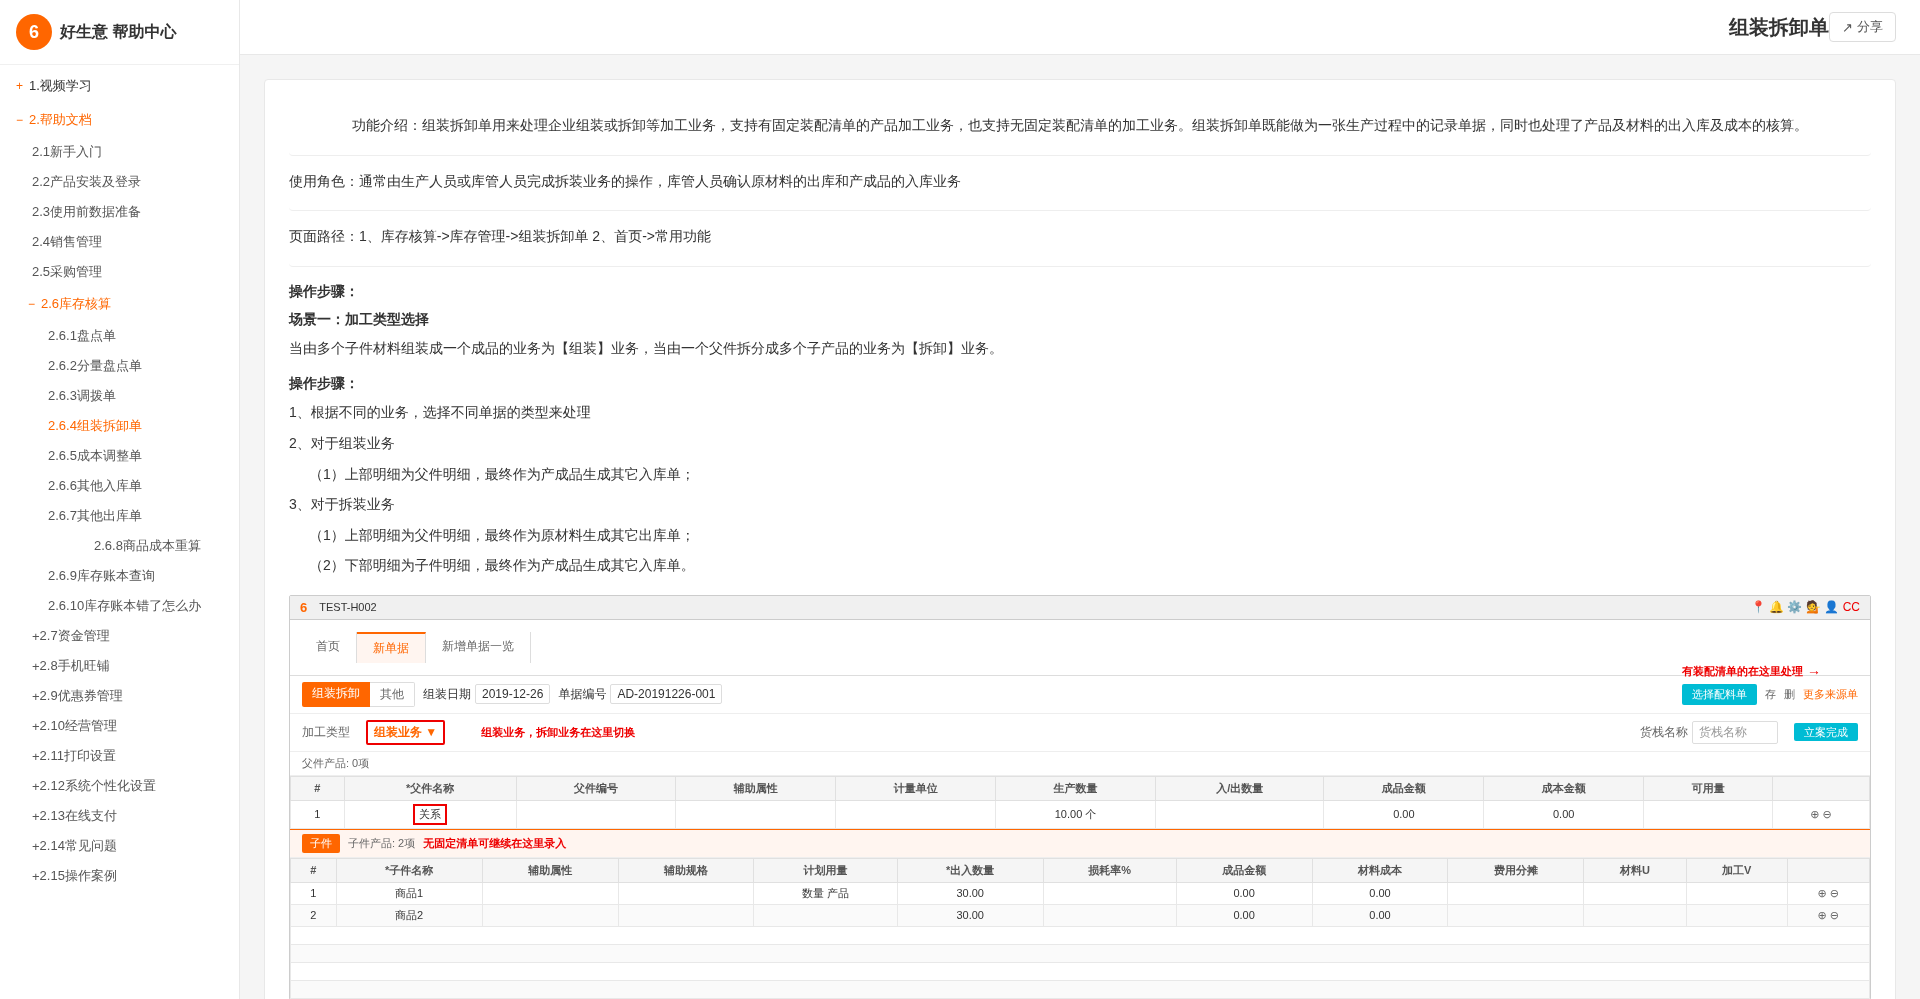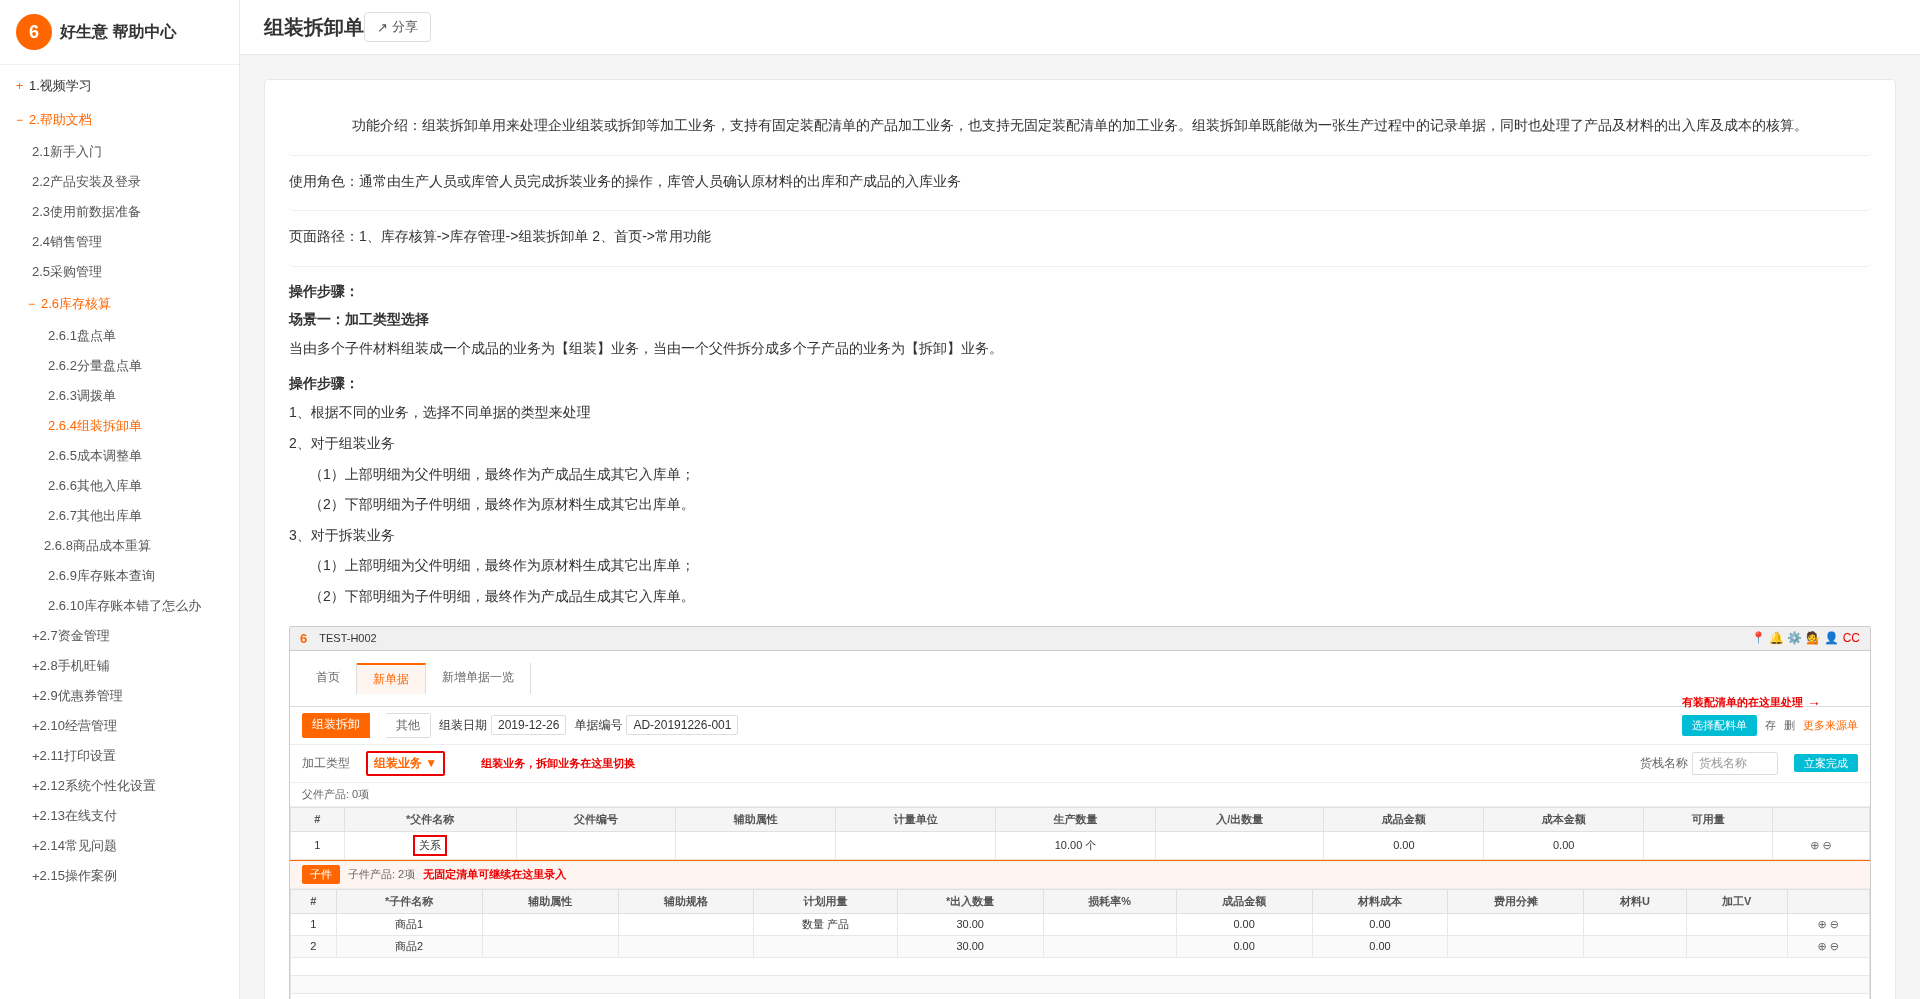--- a/index.html
+++ b/index.html
@@ -106,21 +106,21 @@
       flex-direction: column;
       overflow: hidden;
     }
 
     .main-header {
       background: #fff;
       border-bottom: 1px solid #e8e8e8;
       padding: 12px 24px;
       display: flex;
       align-items: center;
-      justify-content: flex-start;
+      justify-content: flex-end;
     }
 
     .page-title {
       font-size: 20px;
       font-weight: bold;
       color: #333;
     }
 
     .share-btn {
       display: flex;
@@ -275,21 +275,21 @@
     </div>
     <div class="nav-sub-item" style="padding-left:48px;">
       <span>2.6.5成本调整单</span>
     </div>
     <div class="nav-sub-item" style="padding-left:48px;">
       <span>2.6.6其他入库单</span>
     </div>
     <div class="nav-sub-item" style="padding-left:48px;">
       <span>2.6.7其他出库单</span>
     </div>
-    <div class="nav-sub-item" style="padding-left:44px;">
+    <div class="nav-sub-item" style="padding-left:72px;justify-content:center;">
       <span>2.6.8商品成本重算</span>
     </div>
     <div class="nav-sub-item" style="padding-left:48px;">
       <span>2.6.9库存账本查询</span>
     </div>
     <div class="nav-sub-item" style="padding-left:48px;">
       <span>2.6.10库存账本错了怎么办</span>
     </div>
 
     <div class="nav-sub-item">
@@ -361,42 +361,41 @@
 
         <div class="sub-title">场景一：加工类型选择</div>
 
         <p class="body-text">当由多个子件材料组装成一个成品的业务为【组装】业务，当由一个父件拆分成多个子产品的业务为【拆卸】业务。</p>
 
         <div class="sub-title" style="margin-top:14px;">操作步骤：</div>
 
         <div class="step-item body-text">1、根据不同的业务，选择不同单据的类型来处理</div>
         <div class="step-item body-text">2、对于组装业务</div>
         <div class="step-item body-text indent1">（1）上部明细为父件明细，最终作为产成品生成其它入库单；</div>
-        <div class="step-item body-text indent1">（2）下部明细为子件明细，最终作为原材料生成其它出库单。</div>
         <div class="step-item body-text">3、对于拆装业务</div>
         <div class="step-item body-text indent1">（1）上部明细为父件明细，最终作为原材料生成其它出库单；</div>
         <div class="step-item body-text indent1">（2）下部明细为子件明细，最终作为产成品生成其它入库单。</div>
 
         <div class="screenshot-container">
 
           <div style="background:#f0f0f0; padding:4px 10px; display:flex; align-items:center; gap:12px; border-bottom:1px solid #ccc; font-size:11px;">
             <span style="color:#f60; font-weight:bold; font-size:13px;">6</span>
             <span>TEST-H002</span>
             <div style="flex:1;"></div>
             <span style="color:#e00; font-size:12px;">📍 🔔 ⚙️ 💁 👤 CC</span>
           </div>
 
           <div style="background:#fff; border-bottom:1px solid #ddd; padding: 12px 10px; display:flex; gap:0; font-size:12px;">
             <div style="padding:6px 16px; border-right:1px solid #ddd; cursor:pointer; color:#666;">首页</div>
             <div style="padding:6px 16px; border-right:1px solid #ddd; cursor:pointer; background:#fff5f0; color:#f60; border-top:2px solid #f60; border-bottom:none;">新单据</div>
             <div style="padding:6px 16px; border-right:1px solid #ddd; cursor:pointer; color:#666;">新增单据一览</div>
           </div>
 
           <div style="background:#fff; padding:6px 12px; display:flex; align-items:center; gap:8px; border-bottom:1px solid #eee; flex-wrap:wrap;">
-            <div style="display:flex; gap:16px;">
+            <div style="display:flex; gap:0;">
               <span style="background:#f60; color:#fff; padding:3px 10px; font-size:12px; border-radius:2px 0 0 2px; cursor:pointer;">组装拆卸</span>
               <span style="background:#fff; color:#666; padding:3px 10px; font-size:12px; border:1px solid #ddd; border-left:none; border-radius:0 2px 2px 0; cursor:pointer;">其他</span>
             </div>
 
             <div style="display:flex; align-items:center; gap:4px; font-size:12px;">
               <span>组装日期</span>
               <span style="border:1px solid #ddd; padding:2px 6px; border-radius:2px; font-size:12px;">2019-12-26</span>
             </div>
 
             <div style="display:flex; align-items:center; gap:4px; font-size:12px;">

